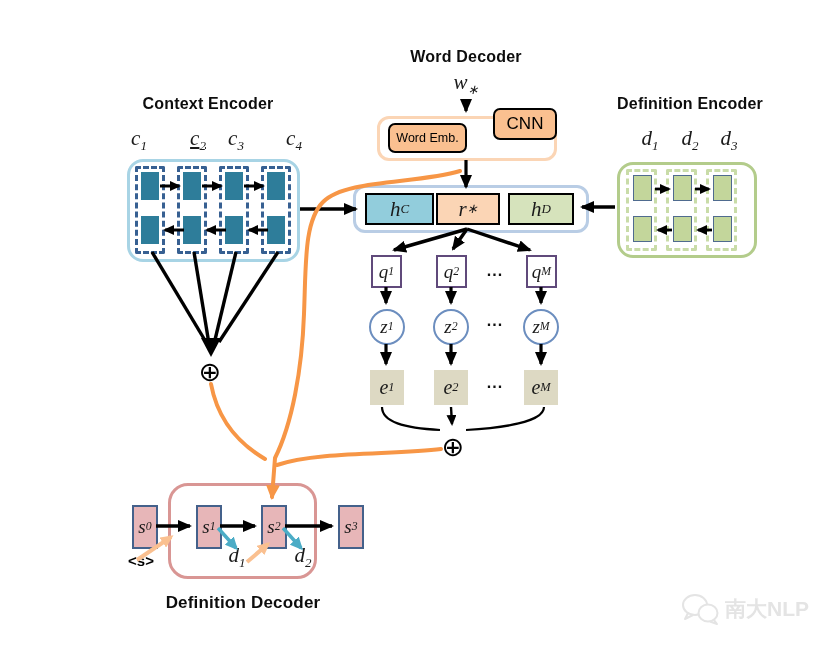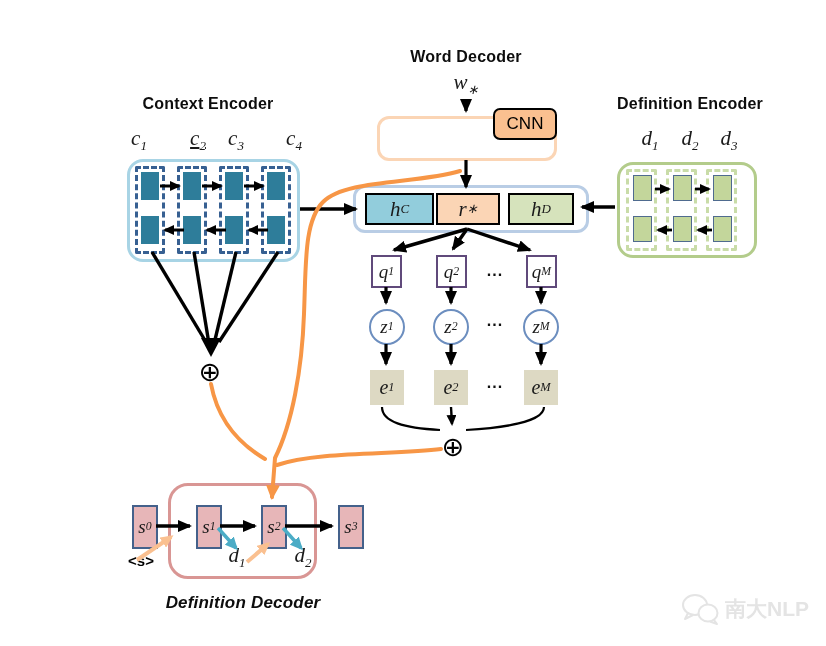--- a/index.html
+++ b/index.html
@@ -33,24 +33,25 @@
   .wm{color:#E4E4E4;font-size:21px;font-weight:bold;display:flex;align-items:center;gap:6px;}
 </style>
 </head>
 <body>
 
 <div id="canvas">
 
   <div class="abs title" style="left:391px;top:48px;width:150px;">Word Decoder</div>
   <div class="abs title" style="left:120px;top:95px;width:176px;">Context Encoder</div>
   <div class="abs title" style="left:598px;top:95px;width:184px;">Definition Encoder</div>
-  <div class="abs title" style="left:148px;top:593px;width:190px;font-size:17px;font-style:italic;">Definition Decoder</div>
+  <div class="abs title" style="left:148px;top:593px;width:190px;font-size:17px;">Definition Decoder</div>
 
   <div class="abs m" style="left:448px;top:70px;width:36px;"><span>w</span><sub>∗</sub></div>
   <div class="abs wordwrap" style="left:377px;top:116px;width:174px;height:39px;"></div>
+  <div class="abs wbox flexc" style="left:388px;top:123px;width:75px;height:26px;font-size:12.5px;color:#000;">Word Emb.</div>
   <div class="abs wbox flexc" style="left:475px;top:108px;width:60px;height:28px;font-size:17px;color:#000000;margin-left:18px;">CNN</div>
 
   <div class="abs m" style="left:124px;top:126px;width:30px;"><span>c</span><sub>1</sub></div>
   <div class="abs m" style="left:183px;top:126px;width:30px;text-decoration:underline;"><span>c</span><sub>2</sub></div>
   <div class="abs m" style="left:221px;top:126px;width:30px;"><span>c</span><sub>3</sub></div>
   <div class="abs m" style="left:263px;top:126px;width:30px;margin-left:16px;"><span>c</span><sub>4</sub></div>
 
   <div class="abs ctxwrap" style="left:127px;top:159px;width:167px;height:97px;">
     <div class="abs ctxcol" style="left:5px;top:4px;width:24px;height:82px;">
       <div class="abs ctxcell" style="left:3px;top:3px;width:18px;height:28px;"></div>

